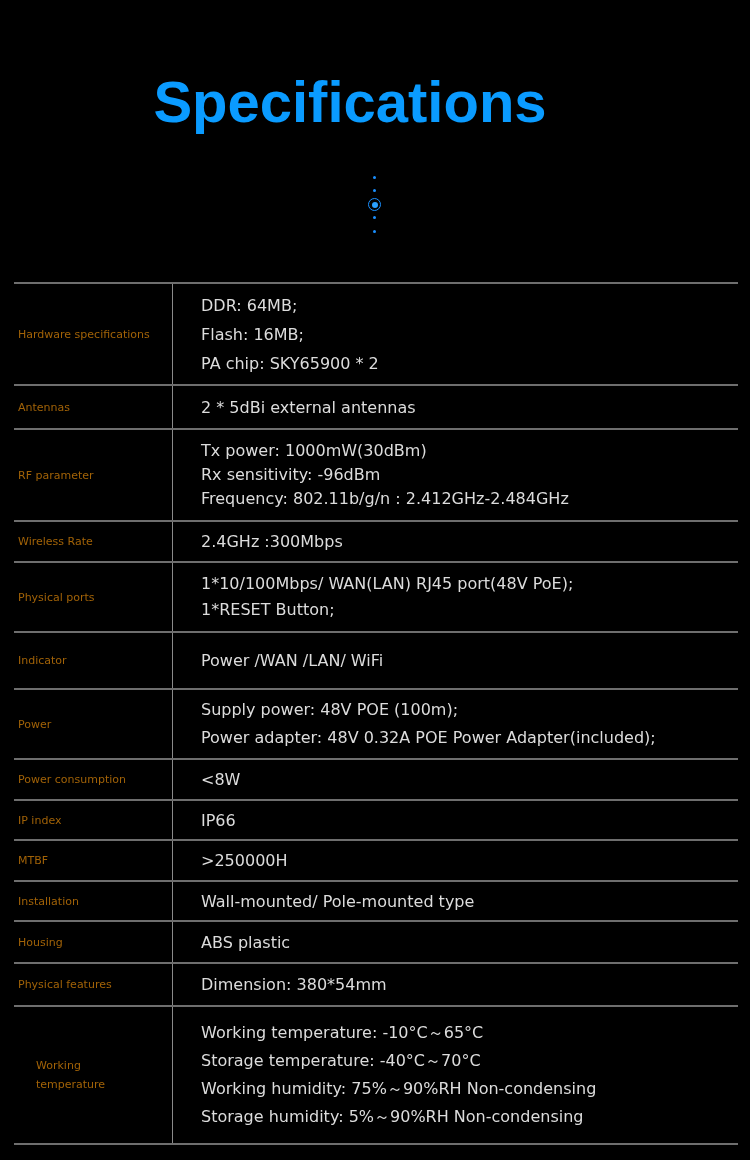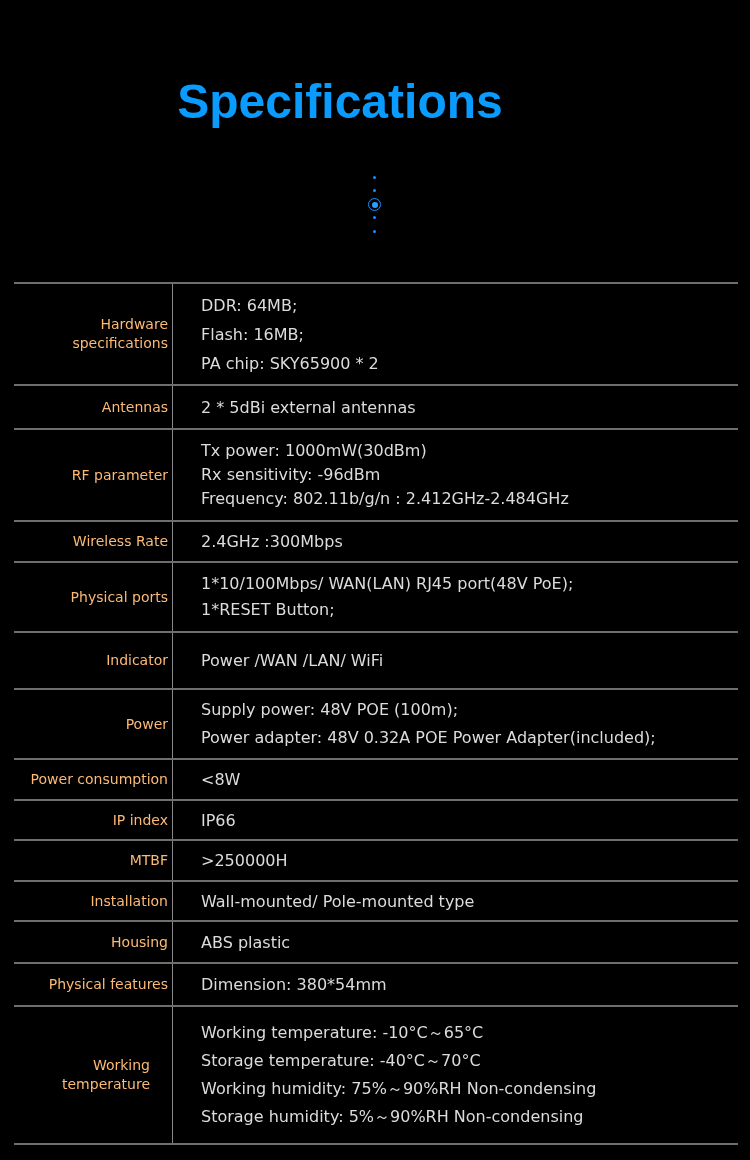--- a/index.html
+++ b/index.html
@@ -10,27 +10,27 @@
     body {
       width: 750px;
       height: 1160px;
       position: relative;
       overflow: hidden;
       font-family: "DejaVu Sans", sans-serif;
       color: #e6e6e6;
     }
     .title {
       position: absolute;
-      left: 0;
+      left: 10px;
       width: 680px;
       top: 62px;
       text-align: center;
       font-family: "Liberation Sans", sans-serif;
       font-weight: bold;
-      font-size: 48px;
+      font-size: 58px;
       letter-spacing: 0px;
       color: #0a9bff;
       line-height: 80px;
     }
     .dots {
       position: absolute;
       left: 365px;
       top: 174px;
       width: 20px;
       height: 66px;
@@ -77,24 +77,24 @@
     table.spec tr:last-child {
       border-bottom: 2px solid #6e6e6e;
     }
     table.spec td {
       padding: 4px;
       vertical-align: middle;
     }
     td.label {
       width: 150px;
       border-right: 1px solid #8a8a8a;
-      text-align: right;
-      font-size: 14px;
+      text-align: left;
+      font-size: 11px;
       line-height: 19px;
-      color: #fdba74;
+      color: #a16207;
       font-weight: 500;
     }
     td.value {
       padding-left: 28px !important;
       font-size: 16px;
       color: #dcdcdc;
     }
     .line {
       display: block;
       white-space: nowrap;

